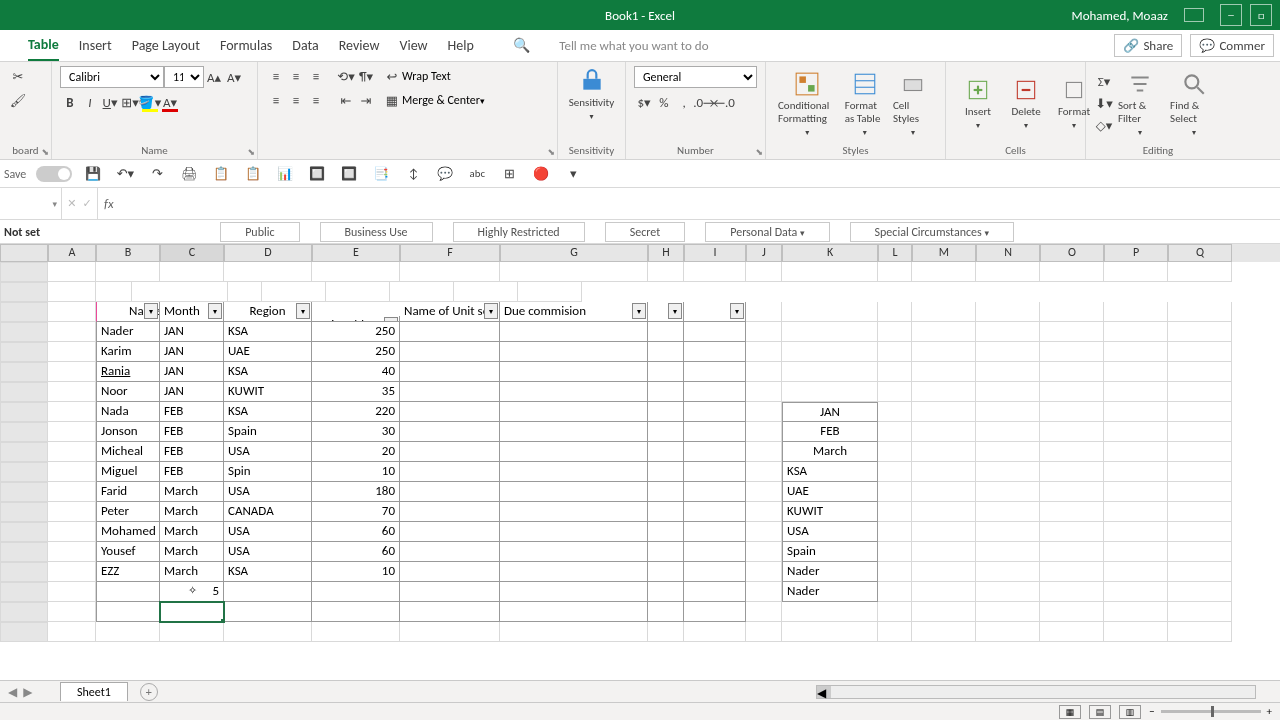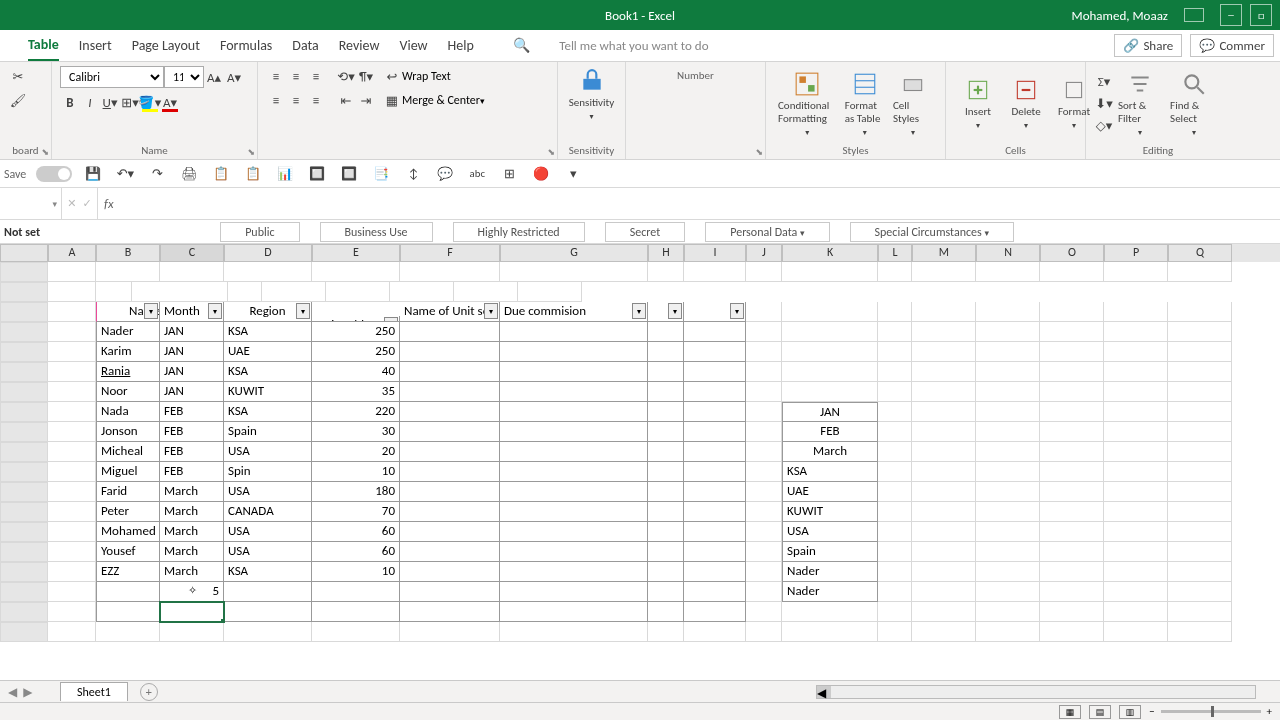--- a/index.html
+++ b/index.html
@@ -191,20 +191,32 @@
             <rect x="4" y="10" width="16" height="10" fill="#3b8bd4"></rect>
             <path d="M8 10 V6 a4 4 0 0 1 8 0 v4" fill="none" stroke="#3b8bd4" stroke-width="2"></path>
           </svg>
         <span>Sensitivity</span>
           <span style="font-size:8px;">▾</span>
       </div>
     </div>
     <div class="group-label">Sensitivity</div>
   </div>
   <div class="group" style="width:140px;">
+    <div class="group-body">
+      <div class="row">
+          <select class="sel" style="width:126px;"><option>General</option></select>
+        </div>
+      <div class="row">
+        <span class="icobtn">$▾</span>
+        <span class="icobtn">%</span>
+        <span class="icobtn">,</span>
+        <span class="icobtn">.0→</span>
+        <span class="icobtn">←.0</span>
+      </div>
+    </div>
     <div class="group-label">Number</div>
     <span class="hl-launcher">⬊</span>
   </div>
   <div class="group" style="width:180px;">
     <div class="group-body">
         <div class="row" style="height:100%;">
       <div class="bigbtn">
             <svg viewBox="0 0 24 24">
               <rect x="2" y="2" width="20" height="20" fill="none" stroke="#d08030"></rect>
               <rect x="5" y="5" width="6" height="6" fill="#d08030"></rect>

